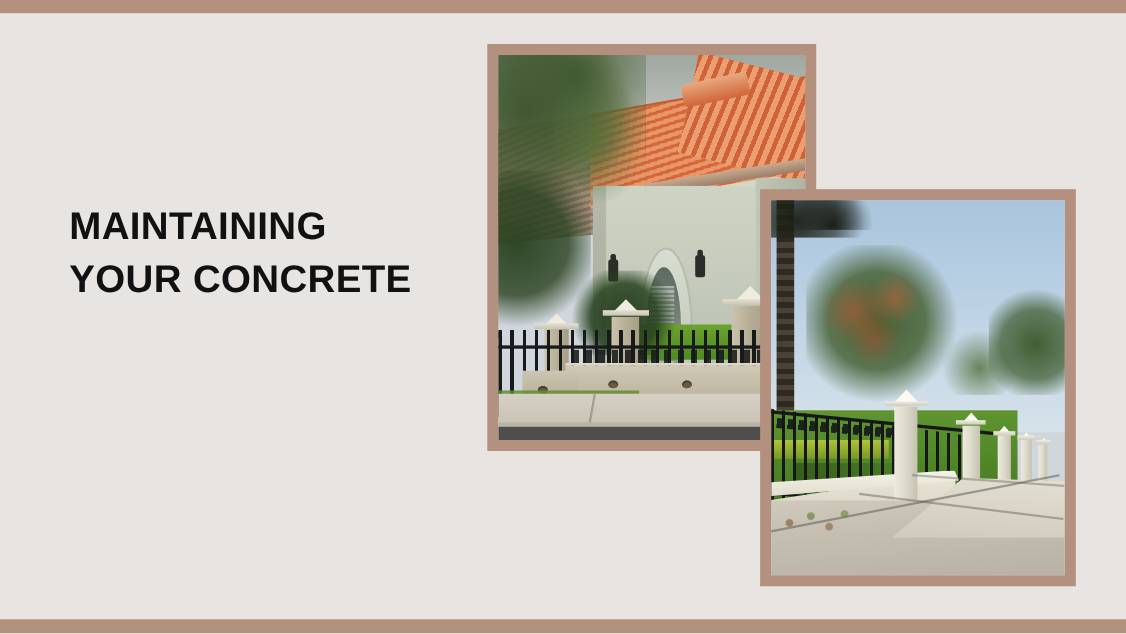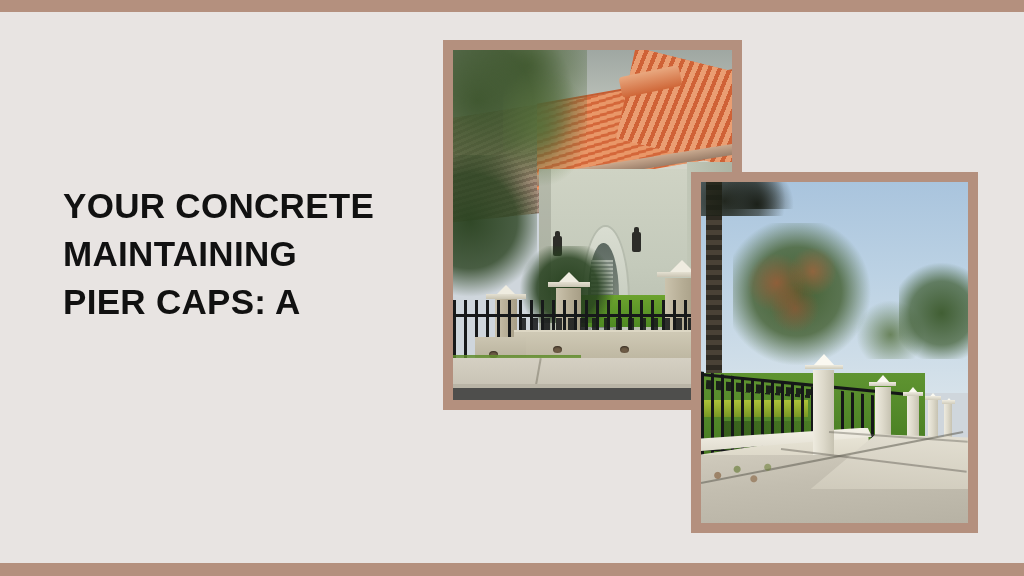--- a/index.html
+++ b/index.html
@@ -211,23 +211,22 @@
                radial-gradient(circle at 48% 36%,rgba(104,124,50,.55) 0 3px,rgba(0,0,0,0) 4px);}
 </style>
 </head>
 <body>
 
 <div class="canvas">
 
   <div class="bar-top"></div>
 
   <div class="headline">
+    <span class="ln">MAINTAINING</span>
     <span class="ln">YOUR CONCRETE</span>
-    <span class="ln">MAINTAINING</span>
-    <span class="ln">PIER CAPS: A</span>
   </div>
 
   <div class="frame" id="frame-house">
     <div class="photo">
       <div class="layer h-sky"></div>
       <div class="layer h-roof-far"></div>
       <div class="layer h-roof-far2"></div>
       <div class="layer h-roof-a"></div>
       <div class="layer h-roof-b"></div>
       <div class="layer h-roof-ridge"></div>

